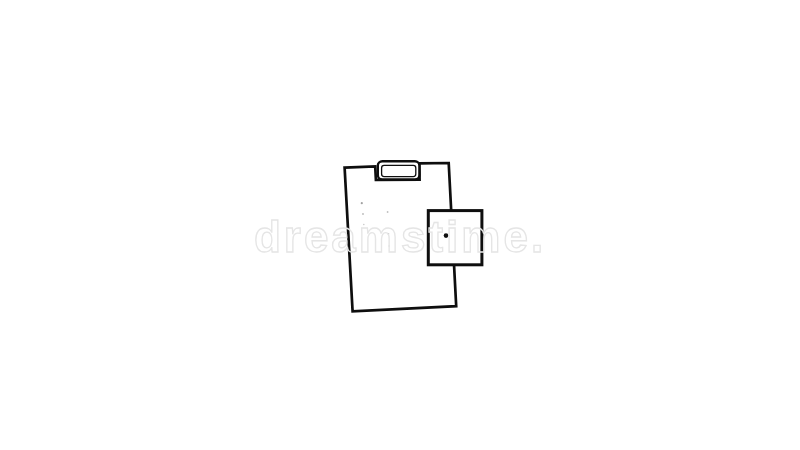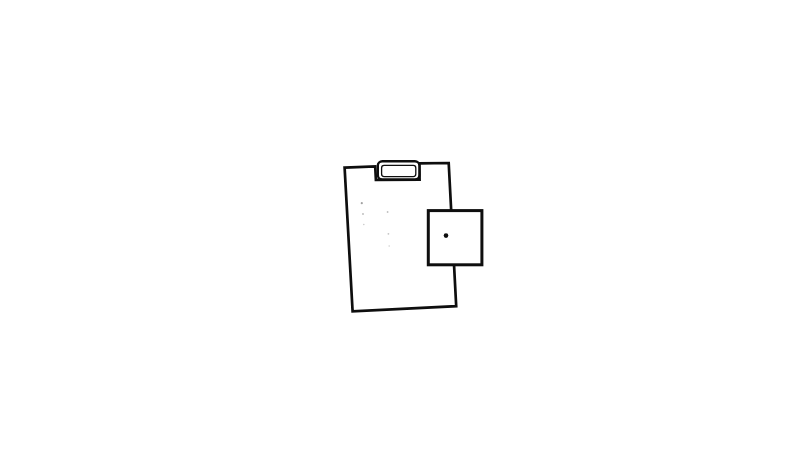--- a/index.html
+++ b/index.html
@@ -60,14 +60,15 @@
       <circle cx="387.6" cy="212.0" r="0.9" opacity="0.55"></circle>
       <circle cx="388.4" cy="233.8" r="0.9" opacity="0.5"></circle>
       <circle cx="389.2" cy="246.0" r="0.8" opacity="0.4"></circle>
     </g>
 
     <rect x="428.3" y="210.6" width="53.6" height="54.2" stroke-width="3" stroke="#0e0e0e" fill="#ffffff"></rect>
 
     <circle cx="446" cy="235.6" r="2.3" fill="#0e0e0e"></circle>
   </svg>
 
+  <div class="watermark">dreamstime.</div>
 
 </div>
 
 </body></html>

